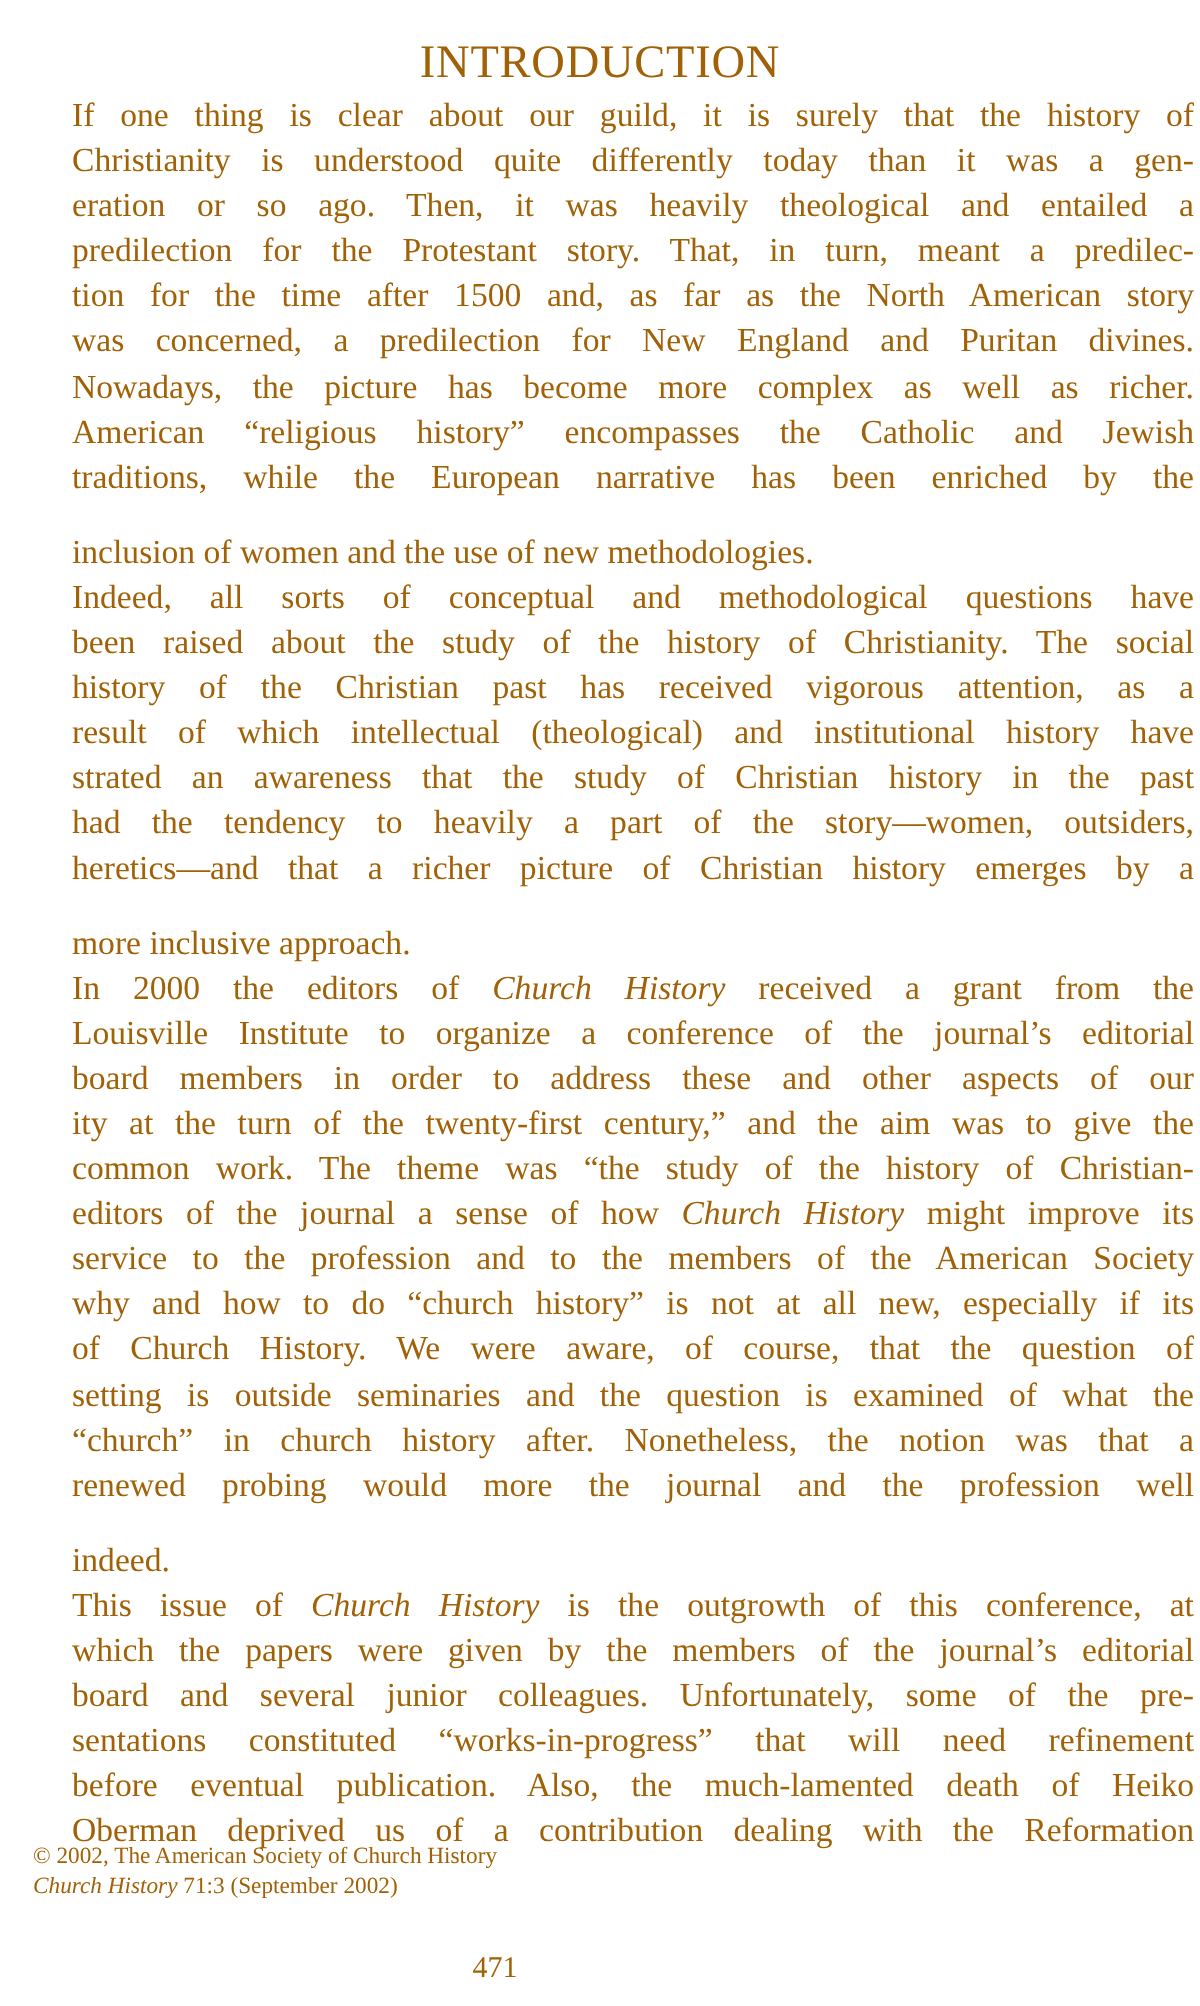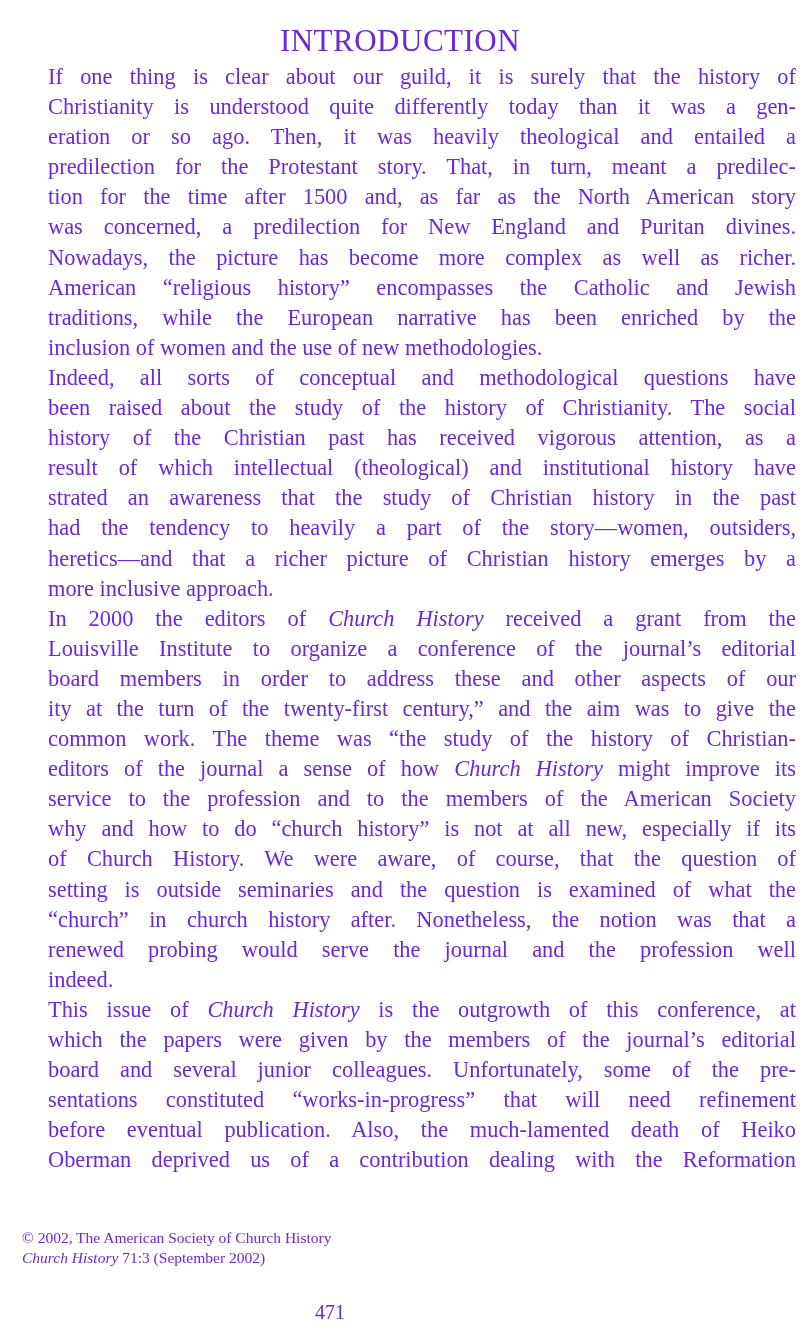--- a/index.html
+++ b/index.html
@@ -8,21 +8,21 @@
     background: #ffffff;
   }
 
   .page {
     position: relative;
     width: 800px;
     height: 1337px;
     background: #ffffff;
     overflow: hidden;
     font-family: "Liberation Serif", "DejaVu Serif", serif;
-    color: #6d28d9;
+    color: #a16207;
     -webkit-font-smoothing: antialiased;
   }
 
   
   .page-heading {
     position: absolute;
     top: 2px;
     left: 0;
     width: 800px;
     text-align: center;
@@ -53,20 +53,21 @@
 
   
   .body-block p > .ln {
     display: block;
     text-align: justify;
     text-align-last: justify;
     white-space: nowrap;
   }
   .body-block p > .ln.last {
     text-align-last: left;
+    margin-top: 20px;
   }
   .body-block p > .ln.first {
     text-indent: 26px;
   }
 
   .ital {
     font-style: italic;
   }
 
   
@@ -135,21 +136,21 @@
       <span class="ln">ity at the turn of the twenty-first century,” and the aim was to give the</span>
       <span class="ln">common work. The theme was “the study of the history of Christian-</span>
       <span class="ln">
         <span>editors of the journal a sense of how </span><span class="ital">Church History</span><span> might improve its</span>
       </span>
       <span class="ln">service to the profession and to the members of the American Society</span>
       <span class="ln">why and how to do “church history” is not at all new, especially if its</span>
       <span class="ln">of Church History. We were aware, of course, that the question of</span>
       <span class="ln">setting is outside seminaries and the question is examined of what the</span>
       <span class="ln">“church” in church history after. Nonetheless, the notion was that a</span>
-      <span class="ln">renewed probing would serve the journal and the profession well</span>
+      <span class="ln">renewed probing would more the journal and the profession well</span>
       <span class="ln last">indeed.</span>
     </p>
 
     <p>
       <span class="ln first">
         <span>This issue of </span><span class="ital">Church History</span><span> is the outgrowth of this conference, at</span>
       </span>
       <span class="ln">which the papers were given by the members of the journal’s editorial</span>
       <span class="ln">board and several junior colleagues. Unfortunately, some of the pre-</span>
       <span class="ln">sentations constituted “works-in-progress” that will need refinement</span>

